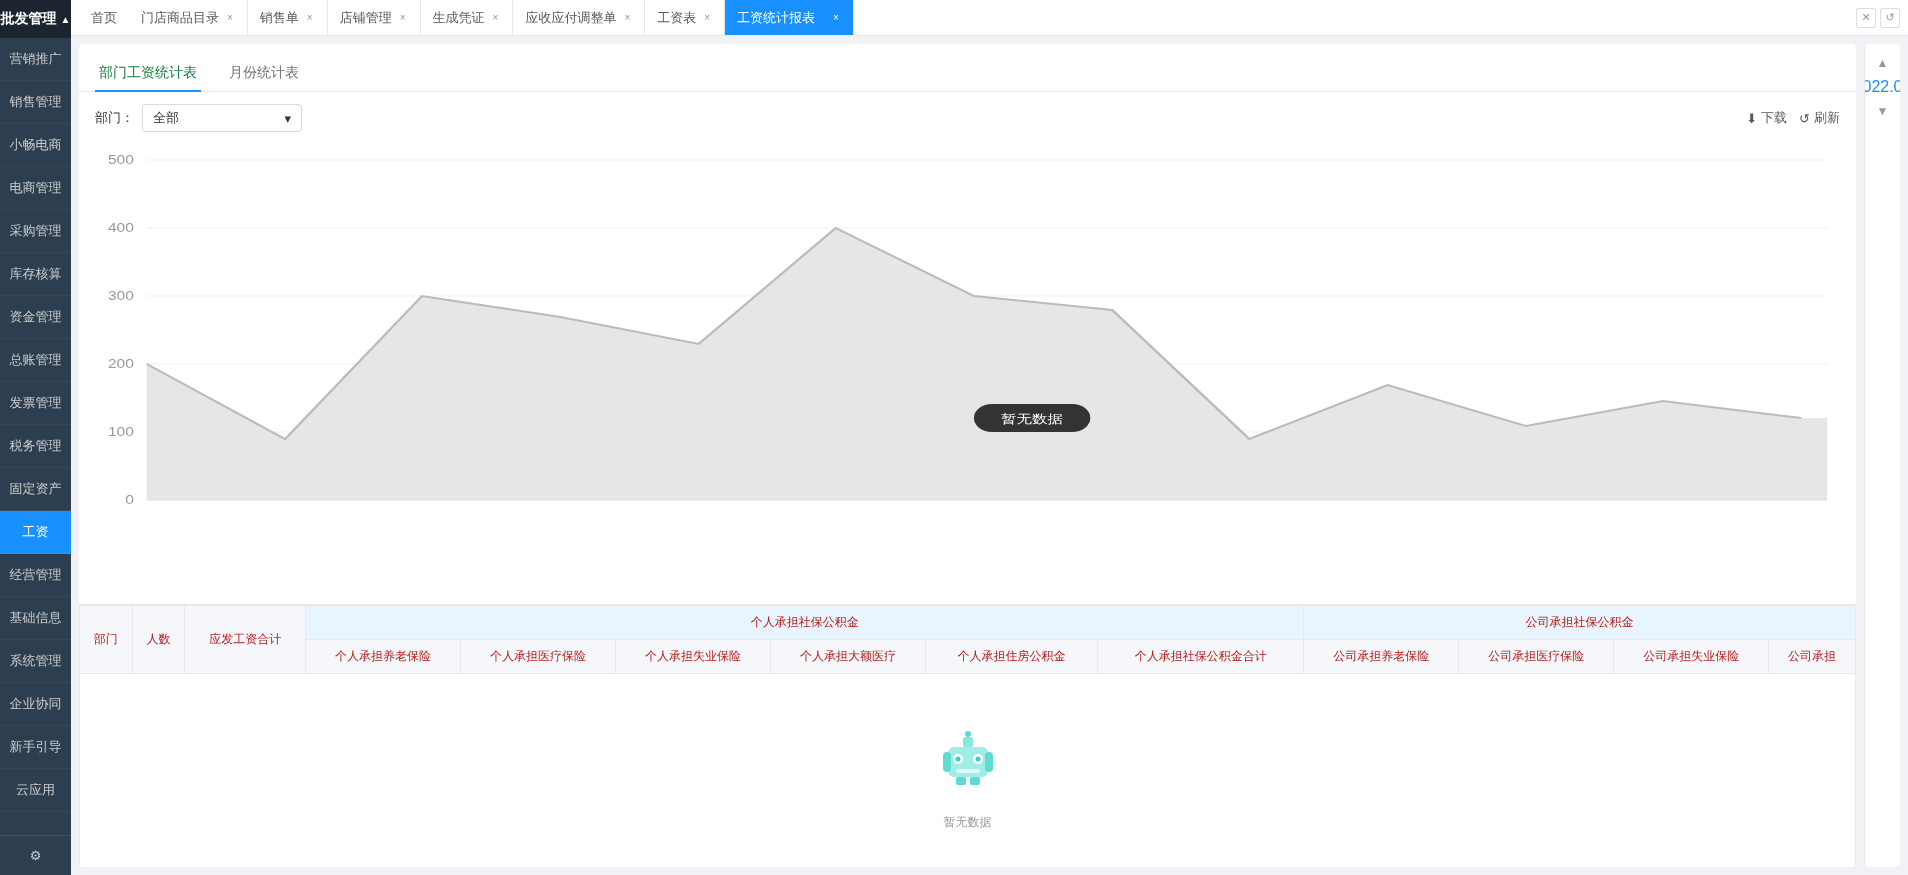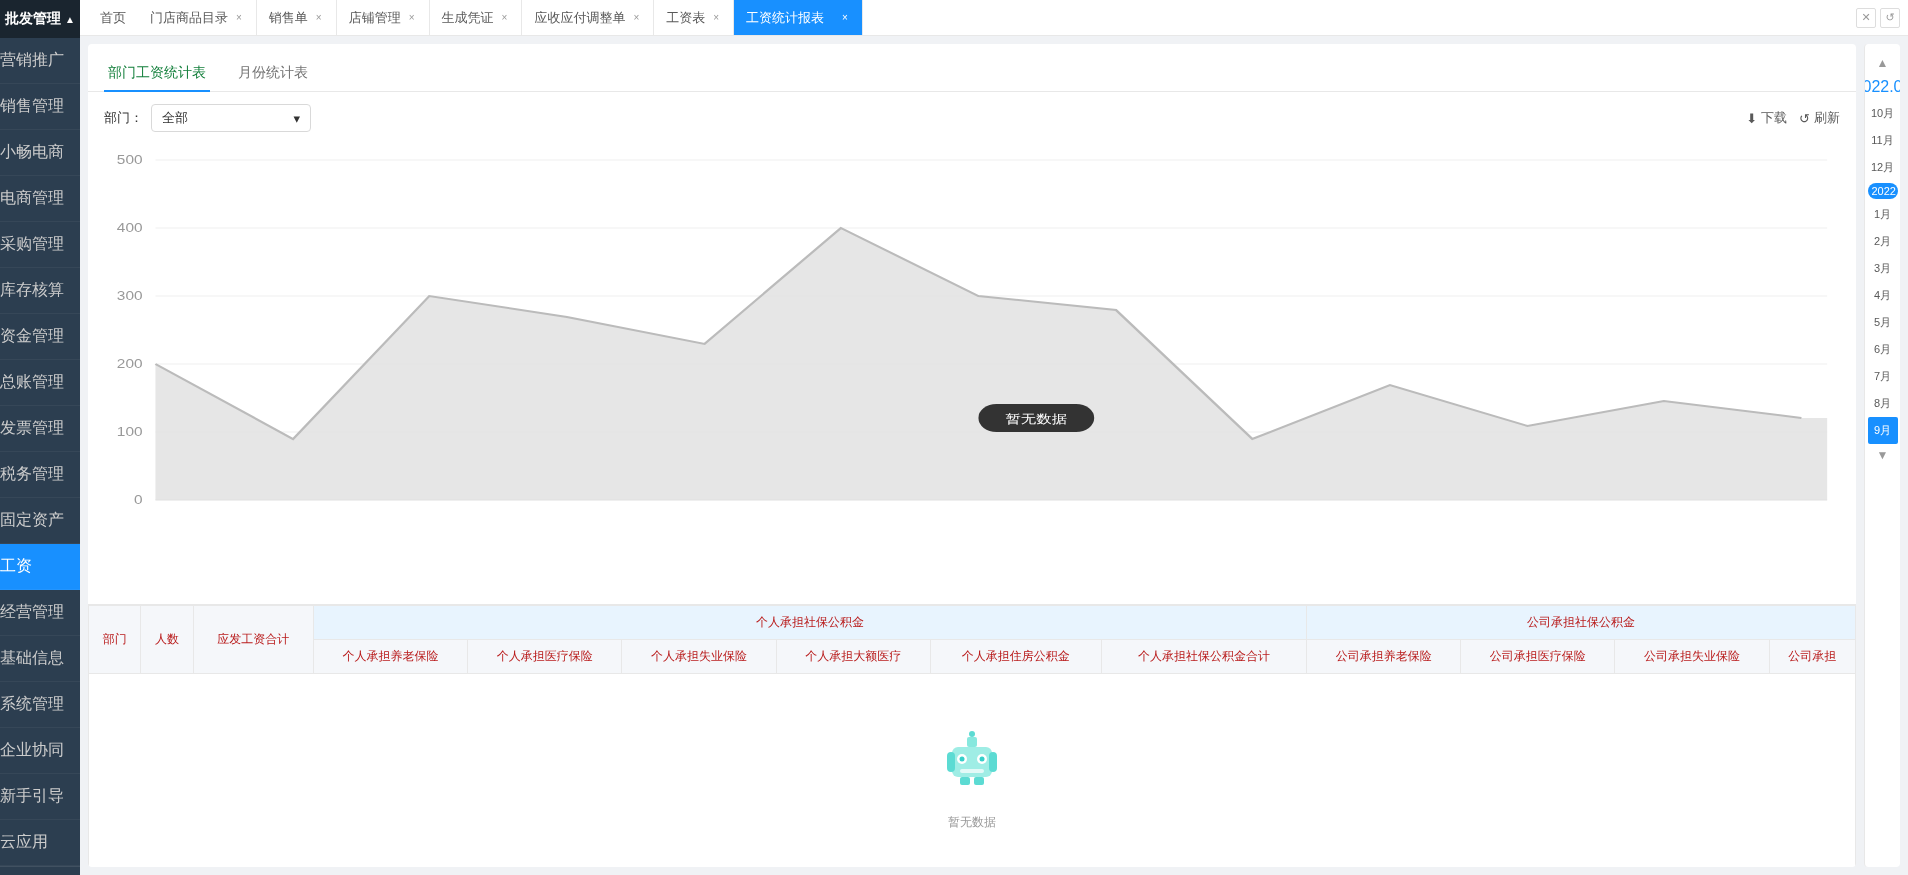--- a/index.html
+++ b/index.html
@@ -1,20 +1,20 @@
 <!DOCTYPE html>
 <html><head>
   <meta charset="utf-8">
   <style>
     * { box-sizing: border-box; margin: 0; padding: 0; }
     body { font-family: "Microsoft YaHei", "PingFang SC", sans-serif; font-size: 13px; background: #f0f2f5; display: flex; height: 875px; overflow: hidden; }
 
     
     .sidebar {
-      width: 80px;
+      width: 71px;
       background: #2c3e50;
       display: flex;
       flex-direction: column;
       height: 100%;
       flex-shrink: 0;
     }
     .sidebar-title {
       background: #1a252f;
       color: #fff;
       padding: 10px 0;
@@ -24,23 +24,23 @@
       display: flex;
       align-items: center;
       justify-content: center;
       gap: 4px;
       cursor: pointer;
     }
     .sidebar-title .arrow { font-size: 10px; }
     .sidebar-item {
       color: #ccc;
       padding: 12px 0;
-      text-align: left;
-      cursor: pointer;
-      font-size: 16px;
+      text-align: center;
+      cursor: pointer;
+      font-size: 13px;
       border-bottom: 1px solid rgba(255,255,255,0.05);
     }
     .sidebar-item.active { background: #1890ff; color: #fff; }
     .sidebar-bottom {
       margin-top: auto;
       border-top: 1px solid rgba(255,255,255,0.1);
     }
     .sidebar-settings {
       color: #ccc;
       padding: 12px 0;
@@ -479,31 +479,16 @@
             </tbody>
           </table>
         </div>
       </div>
 
     </div>
 
     <div class="right-panel">
       <div class="panel-arrow">▲</div>
       <div class="year-label">2022.09</div>
-      <div id="months-container">
-          <div class="month-item">10月</div>
-          <div class="month-item">11月</div>
-          <div class="month-item">12月</div>
-          <div class="year-badge">2022</div>
-          <div class="month-item">1月</div>
-          <div class="month-item">2月</div>
-          <div class="month-item">3月</div>
-          <div class="month-item">4月</div>
-          <div class="month-item">5月</div>
-          <div class="month-item">6月</div>
-          <div class="month-item">7月</div>
-          <div class="month-item">8月</div>
-          <div class="month-item active">9月</div>
-        </div>
       <div class="panel-arrow">▼</div>
     </div>
   </div>
 </div>
 
 </body></html>

